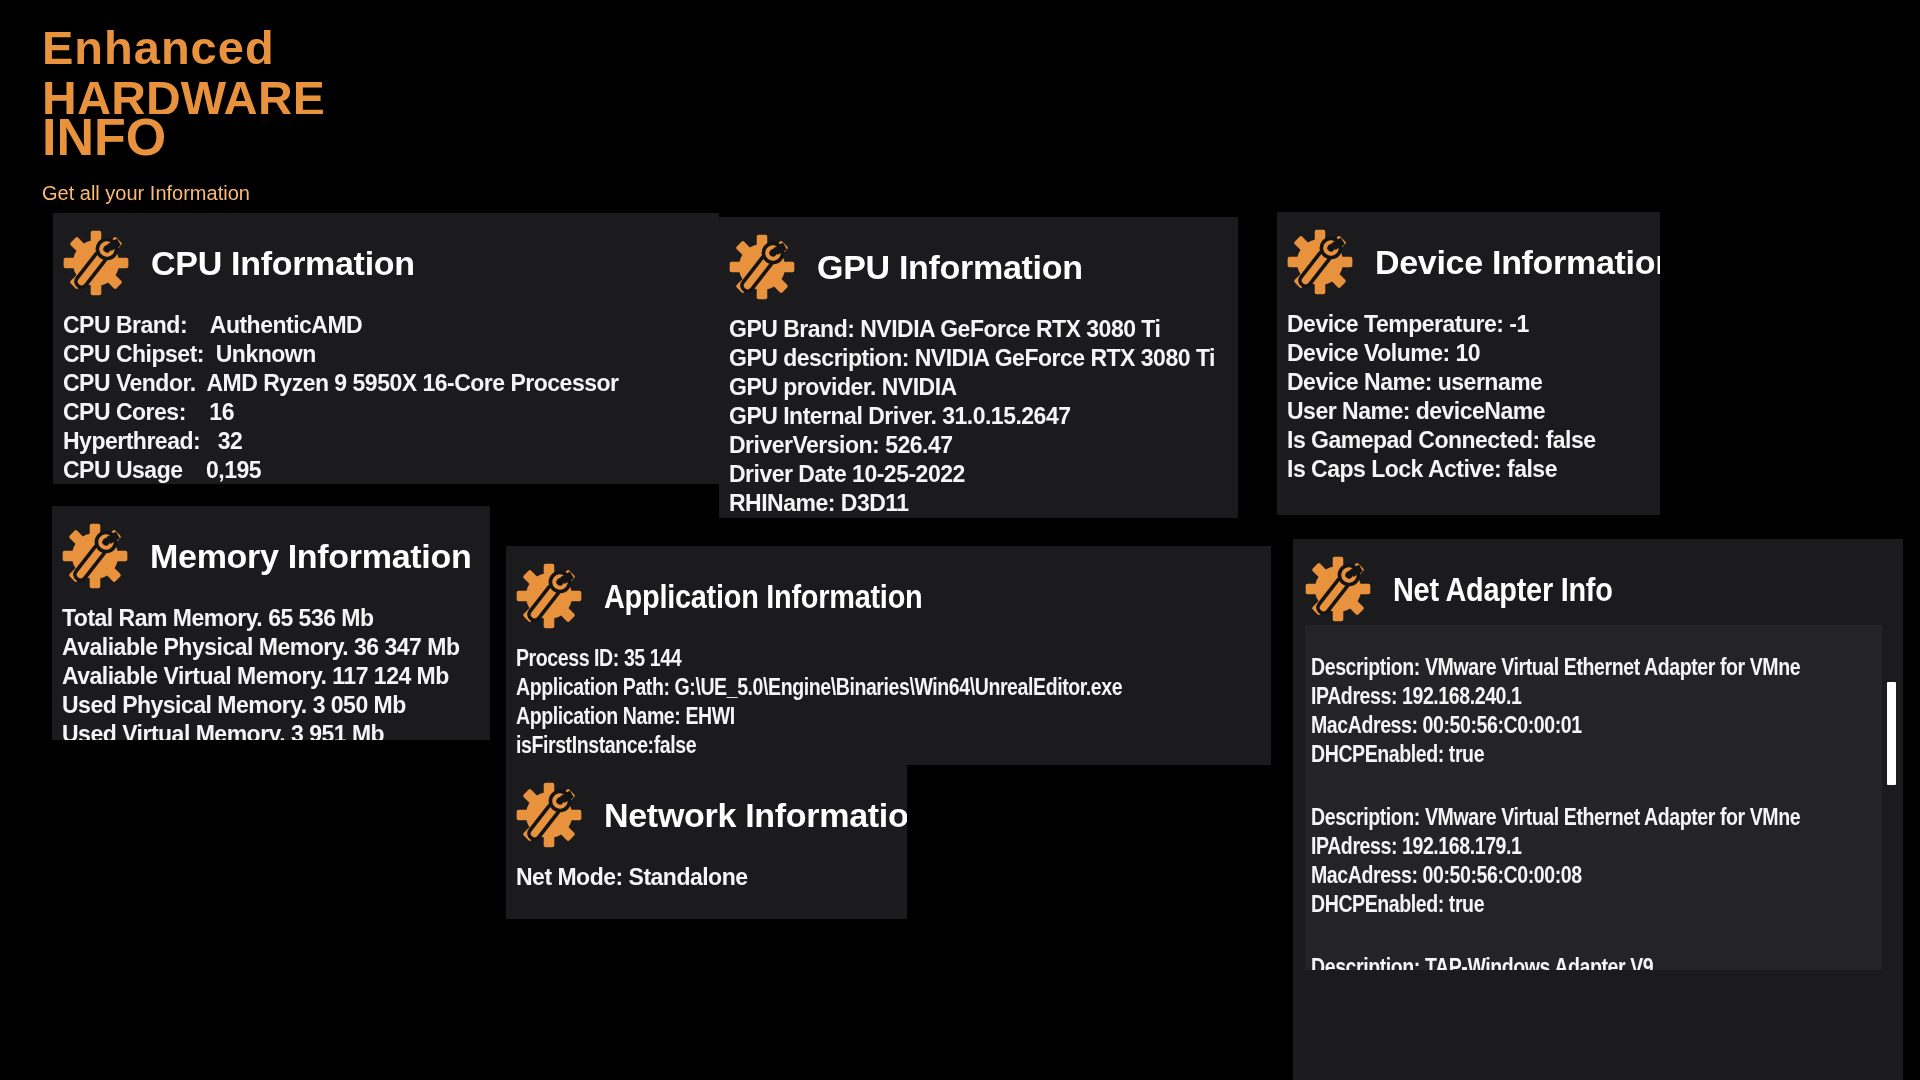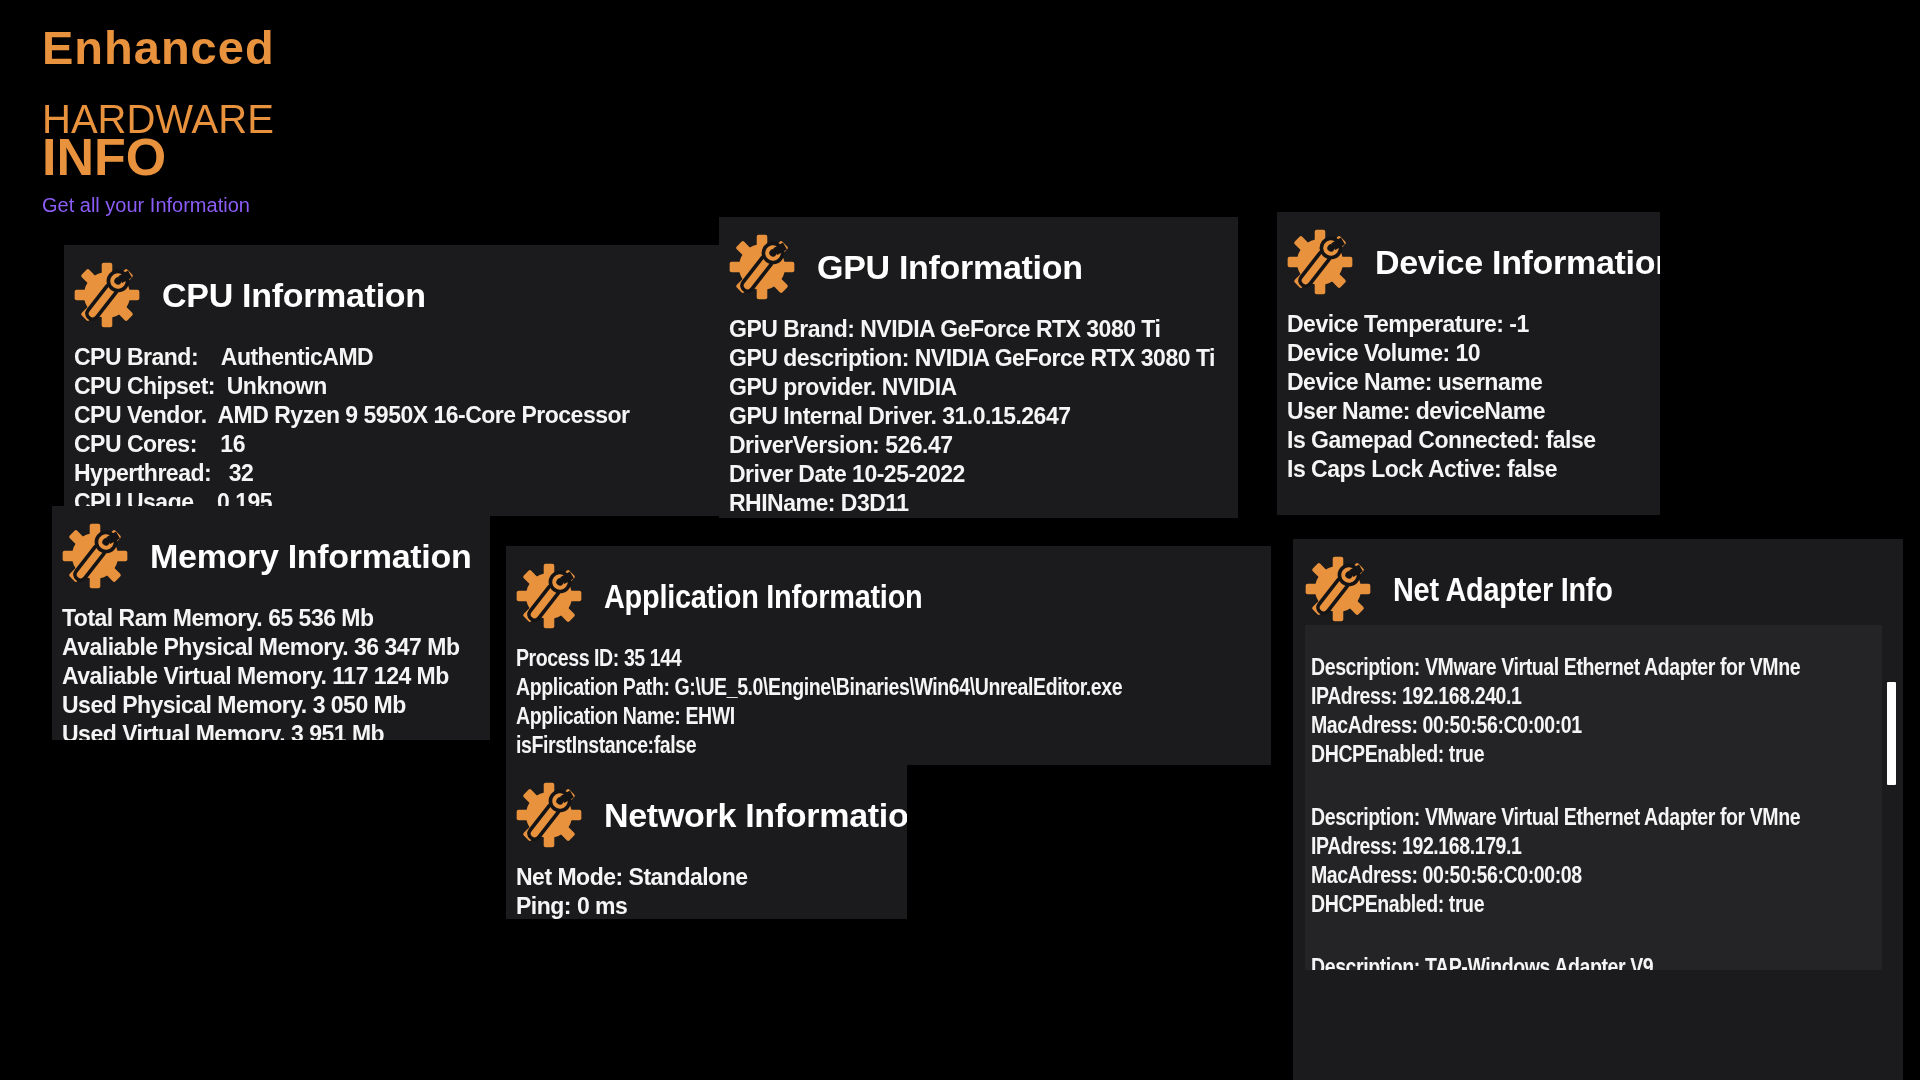--- a/index.html
+++ b/index.html
@@ -14,47 +14,47 @@
   body{
     background:var(--page-bg);
     font-family:"Liberation Sans","DejaVu Sans",sans-serif;
     color:var(--text);
     position:relative;
   }
 
   
   .logo{position:absolute;left:42px;top:22px;color:var(--accent);}
   .logo-l1{font-size:47px;font-weight:700;letter-spacing:1px;line-height:52px;}
-  .logo-l2{font-size:40px;font-weight:400;line-height:50px;letter-spacing:0px;margin-top:20px;}
+  .logo-l2{font-size:48px;font-weight:700;line-height:50px;letter-spacing:0px;}
   .logo-l3-wrap{position:relative;}
   .logo-l3{
     display:inline-block;font-size:52px;font-weight:700;line-height:46px;
     background:var(--page-bg);margin-top:-10px;padding:0 160px 2px 0;
   }
-  .logo-tagline{font-size:20px;font-weight:400;color:#8b5cf6;margin-top:12px;}
+  .logo-tagline{font-size:20px;font-weight:400;color:#fdba74;margin-top:20px;}
 
   
   .panel{
     position:absolute;background:var(--panel-bg);
     padding:16px 10px 0 10px;overflow:hidden;
   }
   .panel-header{display:flex;align-items:center;gap:22px;height:68px;}
   .gear{width:66px;height:66px;flex:0 0 66px;}
   .panel-title{
     font-size:34px;font-weight:700;color:#FFFFFF;
     letter-spacing:-0.3px;white-space:pre;
   }
   .panel-body{margin-top:14px;}
   .line{
     font-size:23px;font-weight:700;line-height:29px;
     letter-spacing:-0.5px;white-space:pre;color:var(--text);
   }
   .cond .panel-title,.cond .line{transform:scaleX(0.85);transform-origin:0 50%;}
 
-  .panel--cpu{left:64px;top:213px;width:666px;height:271px;margin-top:32px;}
+  .panel--cpu{left:53px;top:213px;width:666px;height:271px;}
   .panel--gpu{left:719px;top:217px;width:519px;height:301px;}
   .panel--device{left:1277px;top:212px;width:383px;height:303px;}
   .panel--memory{left:52px;top:506px;width:438px;height:234px;}
   .panel--app{left:506px;top:546px;width:765px;height:219px;}
   .panel--network{left:506px;top:765px;width:401px;height:154px;}
   .panel--netadapter{left:1293px;top:539px;width:610px;height:560px;padding:16px 12px 0 12px;}
 
   .note-line{margin-top:29px;}
 
   
@@ -192,21 +192,20 @@
 
 <section class="panel panel--network">
   <div class="panel-header">
     <svg class="gear">
         <use href="#gearwrench"></use>
       </svg>
     <h2 class="panel-title">Network Information</h2>
   </div>
   <div class="panel-body">
     <div class="line">Net Mode: Standalone</div>
-    <div class="line">Ping: 0 ms</div>
   </div>
 </section>
 
 <section class="panel panel--netadapter cond">
   <div class="panel-header">
     <svg class="gear">
         <use href="#gearwrench"></use>
       </svg>
     <h2 class="panel-title">Net Adapter Info</h2>
   </div>

